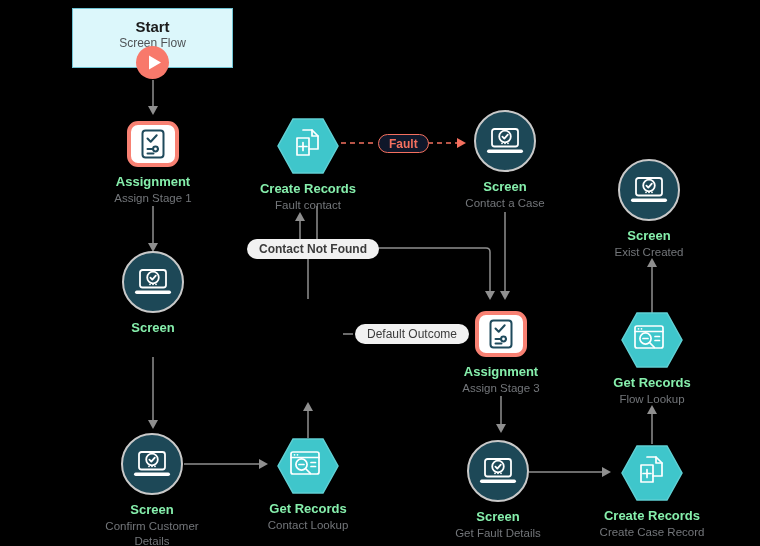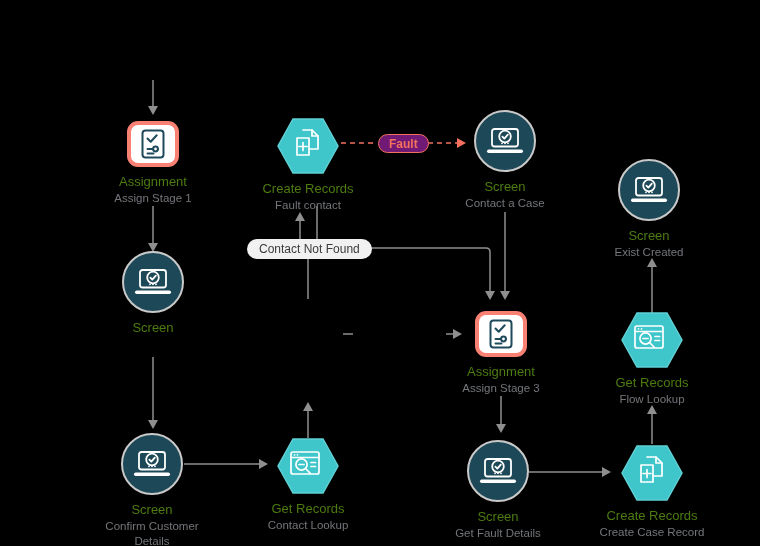--- a/index.html
+++ b/index.html
@@ -9,21 +9,21 @@
     -webkit-font-smoothing:antialiased;
   }
   #stage{position:absolute;inset:0;}
   svg.connectors{position:absolute;left:0;top:0;z-index:1;}
   .conn{stroke:#8f8f8f;stroke-width:1.5;fill:none;}
   .conn-fault{stroke:#f4705f;stroke-width:1.5;fill:none;stroke-dasharray:5 4;}
   .ah{fill:#8f8f8f;}
   .ah-fault{fill:#f4705f;}
 
   .node{position:absolute;width:130px;display:flex;flex-direction:column;align-items:center;z-index:2;}
-  .node .title{margin-top:7px;font-size:13px;font-weight:400;color:#4d7c0f;text-align:center;line-height:1.25;}
+  .node .title{margin-top:7px;font-size:13px;font-weight:700;color:#86efac;text-align:center;line-height:1.25;}
   .node .subtitle{font-size:11.5px;color:#73767a;text-align:center;line-height:1.25;max-width:122px;margin-top:1px;}
   .subtitle.w88{max-width:88px;}
   .subtitle.w108{max-width:108px;}
 
   
   .start-box{
     position:absolute;left:72px;top:8px;width:161px;height:60px;z-index:2;
     background:#dcf7fb;border:1.5px solid #6fc3d3;box-sizing:border-box;
     display:flex;flex-direction:column;align-items:center;cursor:pointer;
   }
@@ -47,21 +47,21 @@
   .diamond-wrap{width:68px;height:68px;position:relative;cursor:pointer;}
   .diamond{
     position:absolute;left:10px;top:10px;width:48px;height:48px;box-sizing:border-box;
     transform:rotate(45deg);border:7px solid #f4705f;border-radius:5px;background:#050505;
   }
   .diamond-icon{position:absolute;left:50%;top:50%;transform:translate(-50%,-50%);}
 
   
   .pill{position:absolute;z-index:3;border-radius:11px;font-size:12px;display:flex;align-items:center;justify-content:center;cursor:pointer;}
   .pill-light{background:#f1f1f1;color:#3b3b3b;padding:3px 12px;}
-  .pill-fault{background:#701a75;border:1.5px solid #f4705f;color:#f4705f;font-weight:700;padding:1.5px 10px;}
+  .pill-fault{background:#0f172a;border:1.5px solid #f4705f;color:#f4705f;font-weight:700;padding:1.5px 10px;}
 </style>
 </head>
 <body>
 
 <div id="stage">
 
   <svg class="connectors" width="760" height="546">
     <path class="conn" d="M153,80 V107"></path>
       <polygon class="ah" points="148,106 158,106 153,115"></polygon>
     <path class="conn" d="M153,206 V244"></path>
@@ -88,20 +88,29 @@
       <polygon class="ah" points="602,467 602,477 611,472"></polygon>
     <path class="conn" d="M652,444 V413"></path>
       <polygon class="ah" points="647,414 657,414 652,405"></polygon>
     <path class="conn" d="M652,313 V266"></path>
       <polygon class="ah" points="647,267 657,267 652,258"></polygon>
     <path class="conn-fault" d="M341,143 H375"></path>
     <path class="conn-fault" d="M428,143 H457"></path>
       <polygon class="ah-fault" points="457,138 457,148 466,143"></polygon>
   </svg>
 
+  <div class="start-box">
+    <div class="s-title">Start</div>
+    <div class="s-sub">Screen Flow</div>
+    <div class="play-btn">
+      <svg width="33" height="33" viewBox="0 0 33 33">
+        <polygon points="13,9.5 25,16.5 13,23.5" fill="#fff"></polygon>
+      </svg>
+    </div>
+  </div>
 
   <div class="node" style="left:88px;top:121px;">
     <div class="assign-shape">
       <svg width="26" height="32" viewBox="0 0 26 32">
         <g fill="none" stroke="#1f4a5c" stroke-width="2" stroke-linecap="round" stroke-linejoin="round">
           <rect x="2.5" y="2.5" width="21" height="27" rx="3"></rect>
           <path d="M7.5,10.5 l3.2,3.2 l6,-6.5"></path>
           <path d="M7.5,21 h10.5"></path>
           <circle cx="15.5" cy="21" r="2.4" fill="#fff"></circle>
           <path d="M7.5,25.5 h6"></path>
@@ -284,15 +293,16 @@
           <circle cx="20" cy="15.3" r="0.9" fill="#fff"></circle>
           <circle cx="23" cy="15.3" r="0.9" fill="#fff"></circle>
         <rect x="2" y="21.5" width="36" height="3.4" rx="1.7" fill="#fff"></rect>
       </svg>
     </div>
     <div class="title">Screen</div>
     <div class="subtitle">Exist Created</div>
   </div>
 
   <div class="pill pill-fault" style="left:378px;top:134px;">Fault</div>
-  <div class="pill pill-light" style="left:247px;top:239px;">Contact Not Found</div>
+  <div class="pill pill-light" style="left:247px;top:239px;font-weight:bold;">Contact Not Found</div>
+  <div class="pill pill-light" style="left:355px;top:324px;">Default Outcome</div>
 
 </div>
 
 </body></html>

